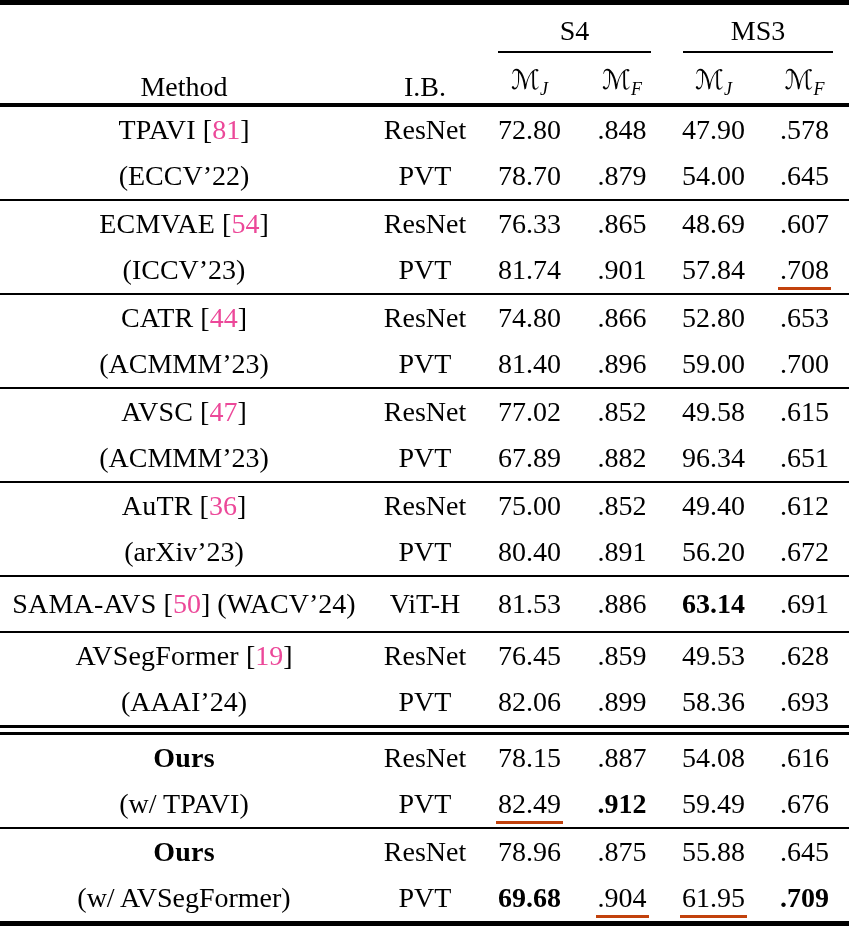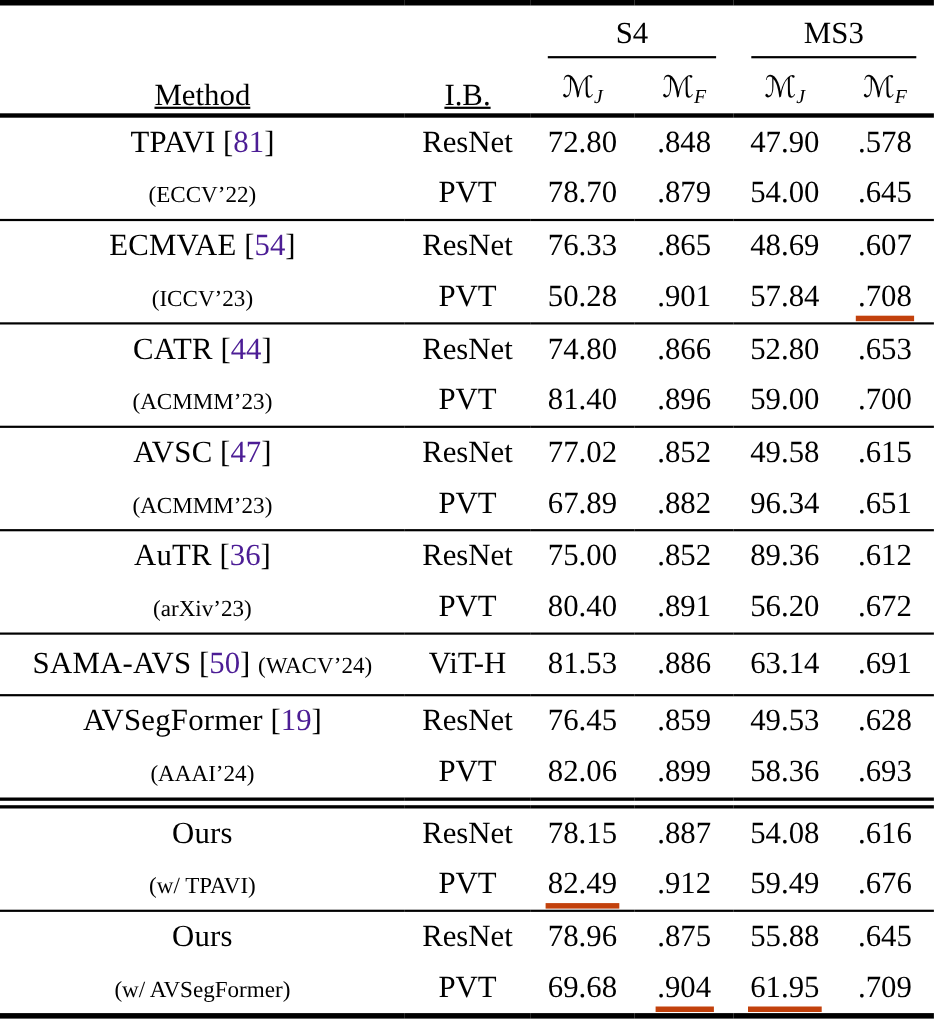--- a/index.html
+++ b/index.html
@@ -23,21 +23,21 @@
   td, th {
     padding: 0;
     text-align: center;
     vertical-align: middle;
     font-weight: normal;
     font-size: 28px;
     line-height: 1.15;
   }
   thead { border-bottom: 4px solid #000; }
   thead tr.toprow th { height: 52px; vertical-align: bottom; padding-bottom: 0; }
-  th.span2 { vertical-align: middle; text-decoration: underline; }
+  th.span2 { vertical-align: middle; }
   .gl {
     border-bottom: 2px solid #000;
     margin: 4px 16px;
     padding-bottom: 4px;
   }
   thead tr.metricrow th { height: 46px; vertical-align: middle; }
   .mm {
     font-family: "DejaVu Sans", "DejaVu Serif", serif;
     font-size: 27px;
   }
@@ -45,25 +45,25 @@
     font-style: italic;
     font-size: 18px;
     vertical-align: -6px;
     line-height: 0;
   }
   tbody.grp { border-top: 2px solid #000; }
   tbody.grp.dbl { border-top: 10px double #000; }
   tbody.grp td { height: 46px; }
   tbody.grp.single td { height: 54px; margin-top: 12px; }
   .mname { letter-spacing: 0.2px; }
-  .bf, .mname.bf { font-weight: normal; }
-  .cite { color: #4c1d95; }
-  .venue { font-size: 21px; }
+  .bf, .mname.bf { font-weight: bold; }
+  .cite { color: #ec4899; }
+  .venue { font-size: 28px; }
   .val.ul, .mname.ul {
-    border-bottom: 5px solid #c2410c;
+    border-bottom: 3px solid #c2410c;
     padding: 0 2px 2px 2px;
   }
 </style>
 </head>
 <body>
 
 <div id="page">
 <table class="results">
   <colgroup>
     <col style="width:368px">
@@ -117,21 +117,21 @@
       <td><span class="mname">ECMVAE</span> <span class="bk">[</span><span class="cite">54</span><span class="bk">]</span></td>
       <td>ResNet</td>
       <td><span class="val">76.33</span></td>
       <td><span class="val">.865</span></td>
       <td><span class="val">48.69</span></td>
       <td><span class="val">.607</span></td>
     </tr>
     <tr>
       <td><span class="venue">(ICCV’23)</span></td>
       <td>PVT</td>
-      <td><span class="val">50.28</span></td>
+      <td><span class="val">81.74</span></td>
       <td><span class="val">.901</span></td>
       <td><span class="val">57.84</span></td>
       <td><span class="val ul">.708</span></td>
     </tr>
   </tbody>
 
   <tbody class="grp">
     <tr>
       <td><span class="mname">CATR</span> <span class="bk">[</span><span class="cite">44</span><span class="bk">]</span></td>
       <td>ResNet</td>
@@ -168,21 +168,21 @@
       <td><span class="val">.651</span></td>
     </tr>
   </tbody>
 
   <tbody class="grp">
     <tr>
       <td><span class="mname">AuTR</span> <span class="bk">[</span><span class="cite">36</span><span class="bk">]</span></td>
       <td>ResNet</td>
       <td><span class="val">75.00</span></td>
       <td><span class="val">.852</span></td>
-      <td><span class="val">89.36</span></td>
+      <td><span class="val">49.40</span></td>
       <td><span class="val">.612</span></td>
     </tr>
     <tr>
       <td><span class="venue">(arXiv’23)</span></td>
       <td>PVT</td>
       <td><span class="val">80.40</span></td>
       <td><span class="val">.891</span></td>
       <td><span class="val">56.20</span></td>
       <td><span class="val">.672</span></td>
     </tr>

